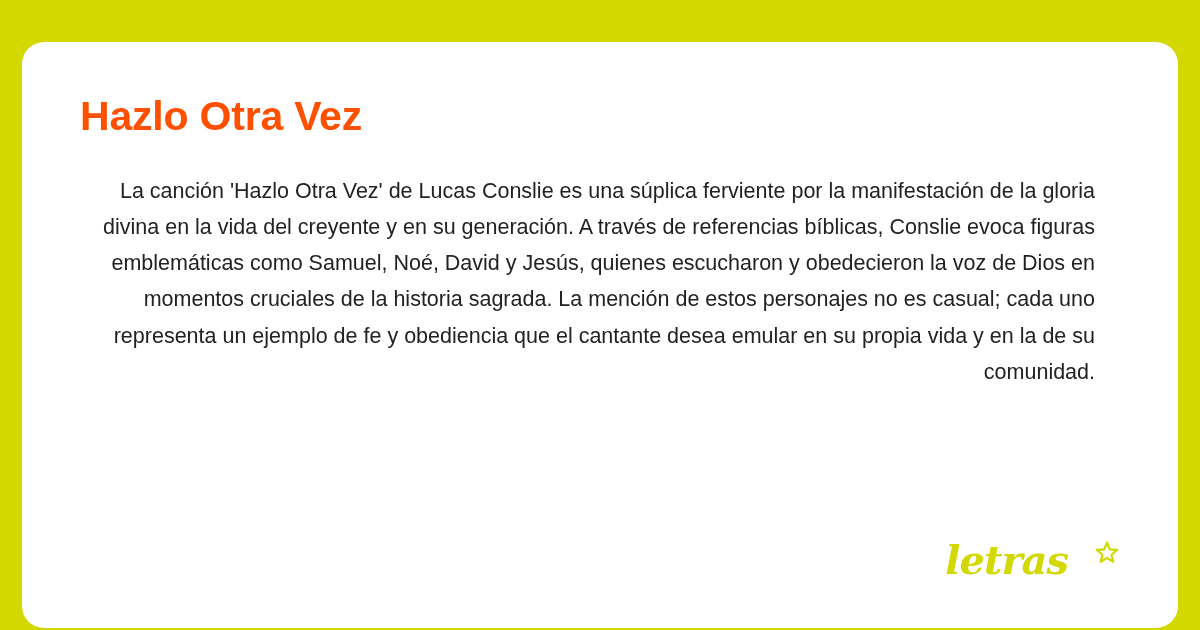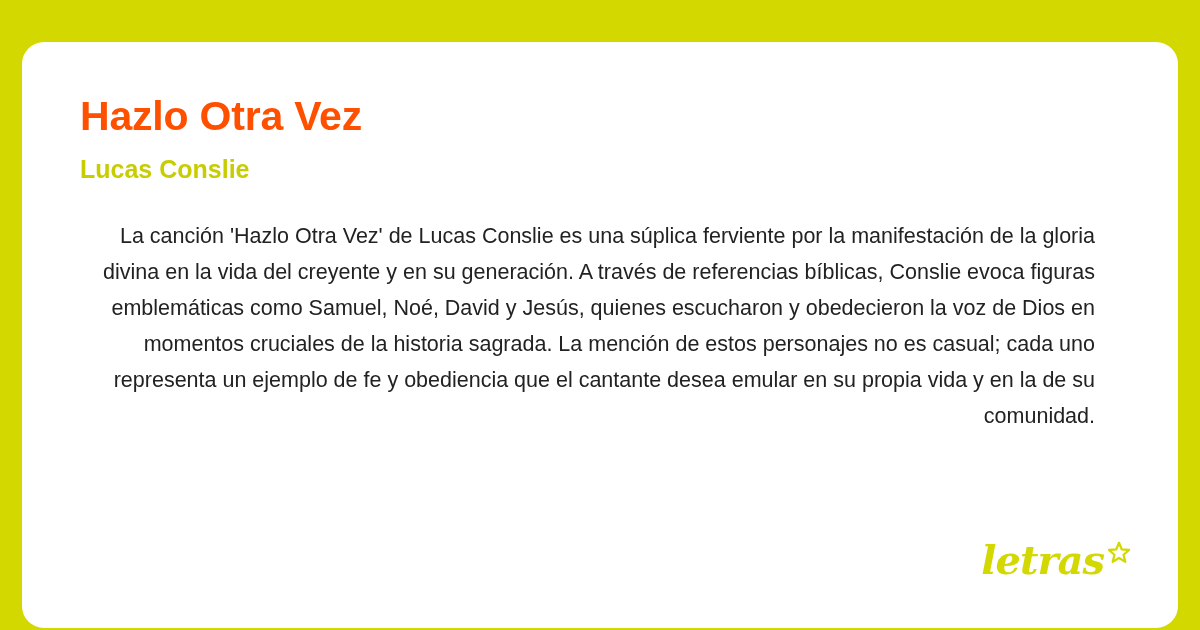--- a/index.html
+++ b/index.html
@@ -47,24 +47,25 @@
     margin-top: 34px;
     font-size: 21.5px;
     line-height: 1.68;
     color: #222222;
     max-width: 1015px;
     text-align: right;
   }
 
   .footer-logo {
     position: absolute;
-    right: 46px;
+    right: 58px;
     bottom: 48px;
     display: flex;
     align-items: flex-end;
+    gap: 24px;
   }
 
   .logo-text {
     font-family: "DejaVu Serif", serif;
     font-style: italic;
     font-weight: bold;
     font-size: 40px;
     color: #d2d800;
     letter-spacing: -1px;
     line-height: 1;
@@ -76,21 +77,20 @@
     line-height: 1;
   }
 </style>
 </head>
 <body>
 
 <div class="card">
 
   <h1 class="song-title">Hazlo Otra Vez</h1>
 
-  <h2 class="artist-name">Lucas Conslie</h2>
 
   <p class="summary">La canción 'Hazlo Otra Vez' de Lucas Conslie es una súplica ferviente por la manifestación de la gloria divina en la vida del creyente y en su generación. A través de referencias bíblicas, Conslie evoca figuras emblemáticas como Samuel, Noé, David y Jesús, quienes escucharon y obedecieron la voz de Dios en momentos cruciales de la historia sagrada. La mención de estos personajes no es casual; cada uno representa un ejemplo de fe y obediencia que el cantante desea emular en su propia vida y en la de su comunidad.</p>
 
   <div class="footer-logo">
     <span class="logo-text">letras</span>
     <span class="logo-star">
       <svg width="26" height="26" viewBox="0 0 24 24" aria-hidden="true">
         <path d="M12 1.6l2.6 6.2 6.7.5-5.1 4.4 1.6 6.5L12 15.7 6.2 19.2l1.6-6.5L2.7 8.3l6.7-.5z" fill="none" stroke="#d2d800" stroke-width="2.1" stroke-linejoin="round"></path>
       </svg>
     </span>

